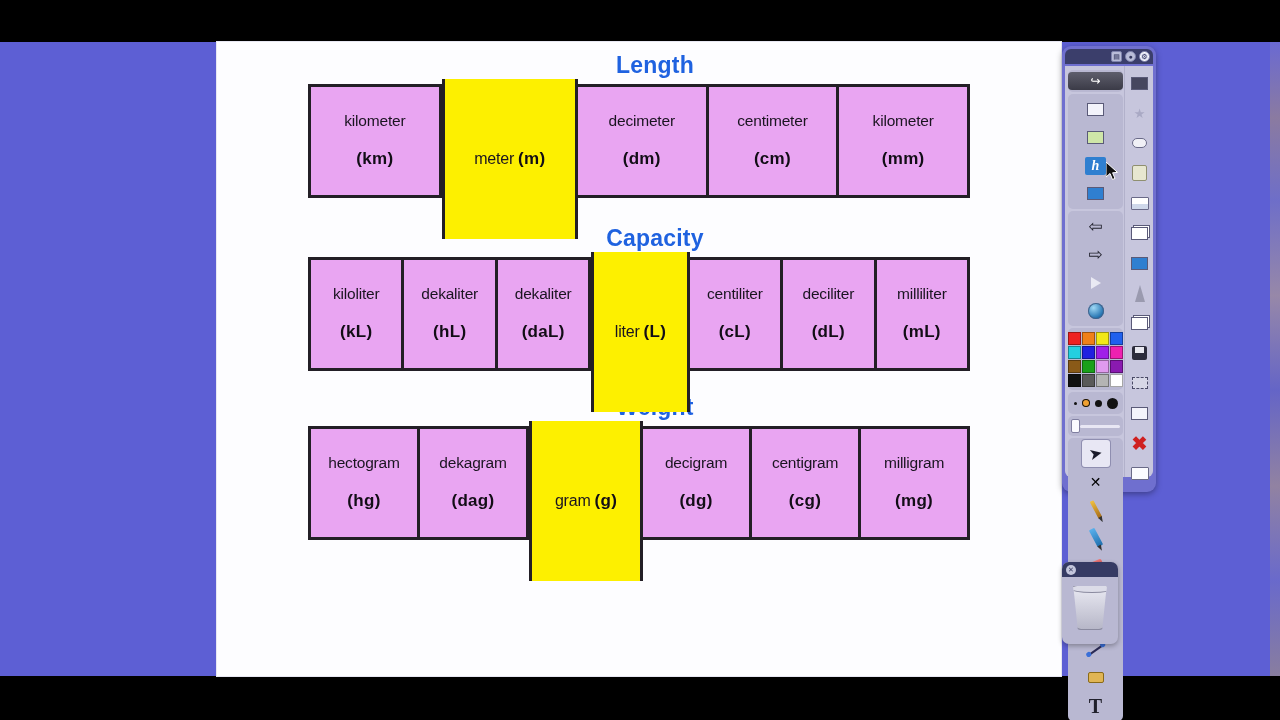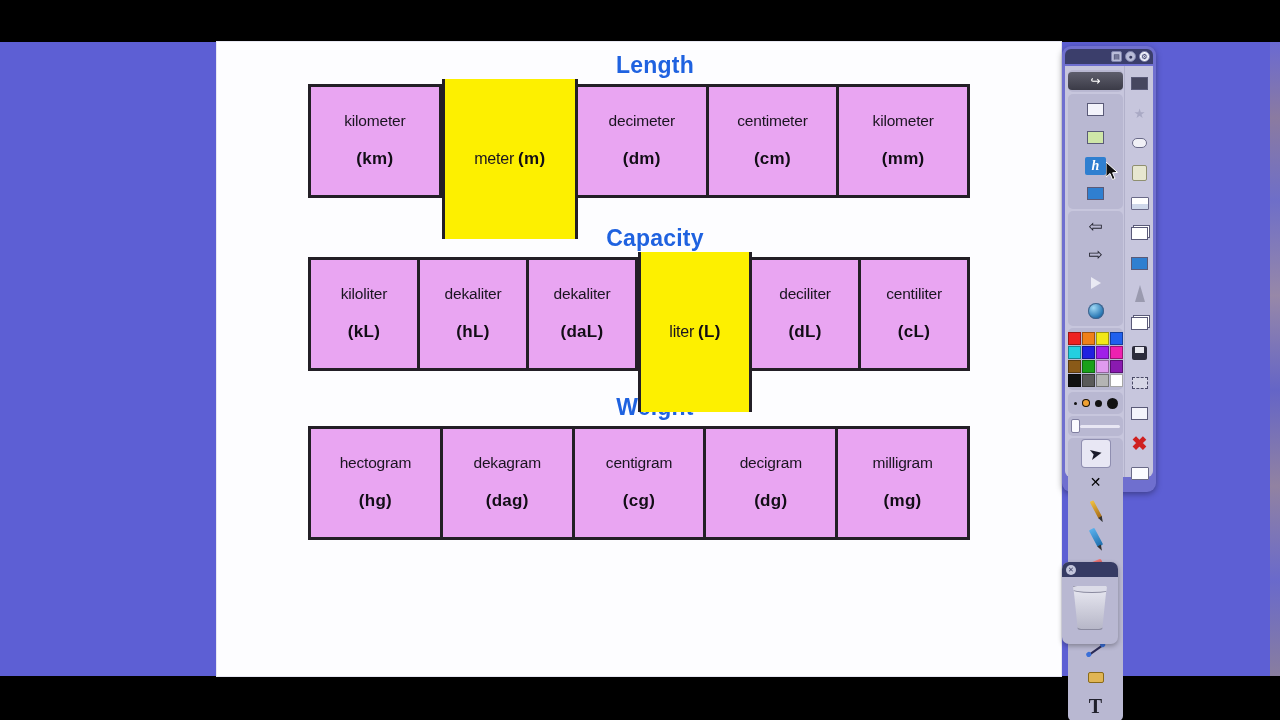--- a/index.html
+++ b/index.html
@@ -306,48 +306,56 @@
         </div>
         <div class="cell">
           <span class="nm">dekaliter</span>
           <span class="ab">(daL)</span>
         </div>
         <div class="cell hl">
           <span class="nm">liter</span>
           <span class="ab">(L)</span>
         </div>
         <div class="cell">
+          <span class="nm">centiliter</span>
+          <span class="ab">(cL)</span>
+        </div>
+        <div class="cell">
           <span class="nm">deciliter</span>
           <span class="ab">(dL)</span>
         </div>
         <div class="cell">
-          <span class="nm">centiliter</span>
-          <span class="ab">(cL)</span>
+          <span class="nm">milliliter</span>
+          <span class="ab">(mL)</span>
         </div>
       </div>
     </div>
 
     <div class="section" style="top:350px">
       <div class="sec-title">Weight</div>
       <div class="table">
         <div class="cell">
           <span class="nm">hectogram</span>
           <span class="ab">(hg)</span>
         </div>
         <div class="cell">
           <span class="nm">dekagram</span>
           <span class="ab">(dag)</span>
         </div>
+        <div class="cell hl">
+          <span class="nm">gram</span>
+          <span class="ab">(g)</span>
+        </div>
+        <div class="cell">
+          <span class="nm">decigram</span>
+          <span class="ab">(dg)</span>
+        </div>
         <div class="cell">
           <span class="nm">centigram</span>
           <span class="ab">(cg)</span>
-        </div>
-        <div class="cell">
-          <span class="nm">decigram</span>
-          <span class="ab">(dg)</span>
         </div>
         <div class="cell">
           <span class="nm">milligram</span>
           <span class="ab">(mg)</span>
         </div>
       </div>
     </div>
 
   </div>
 

